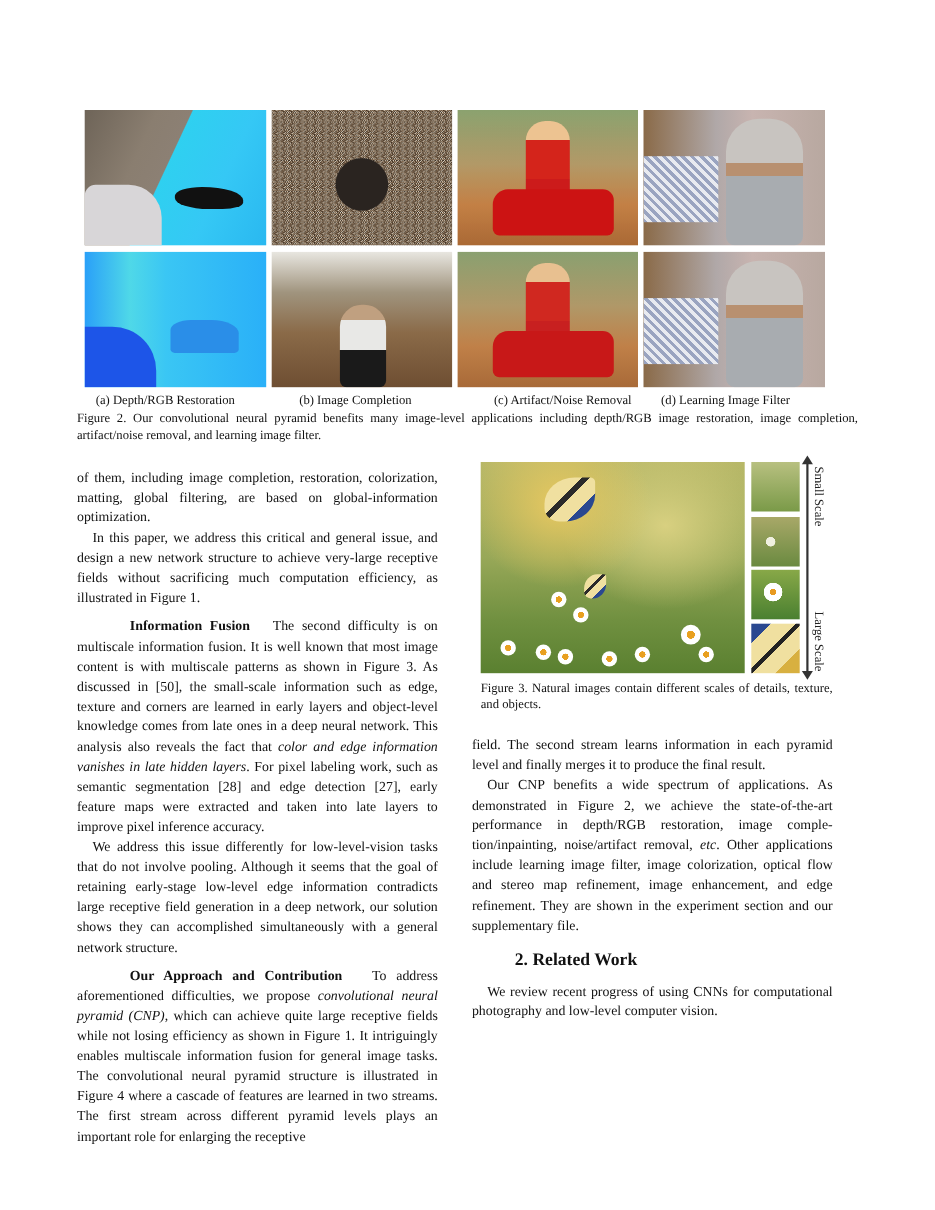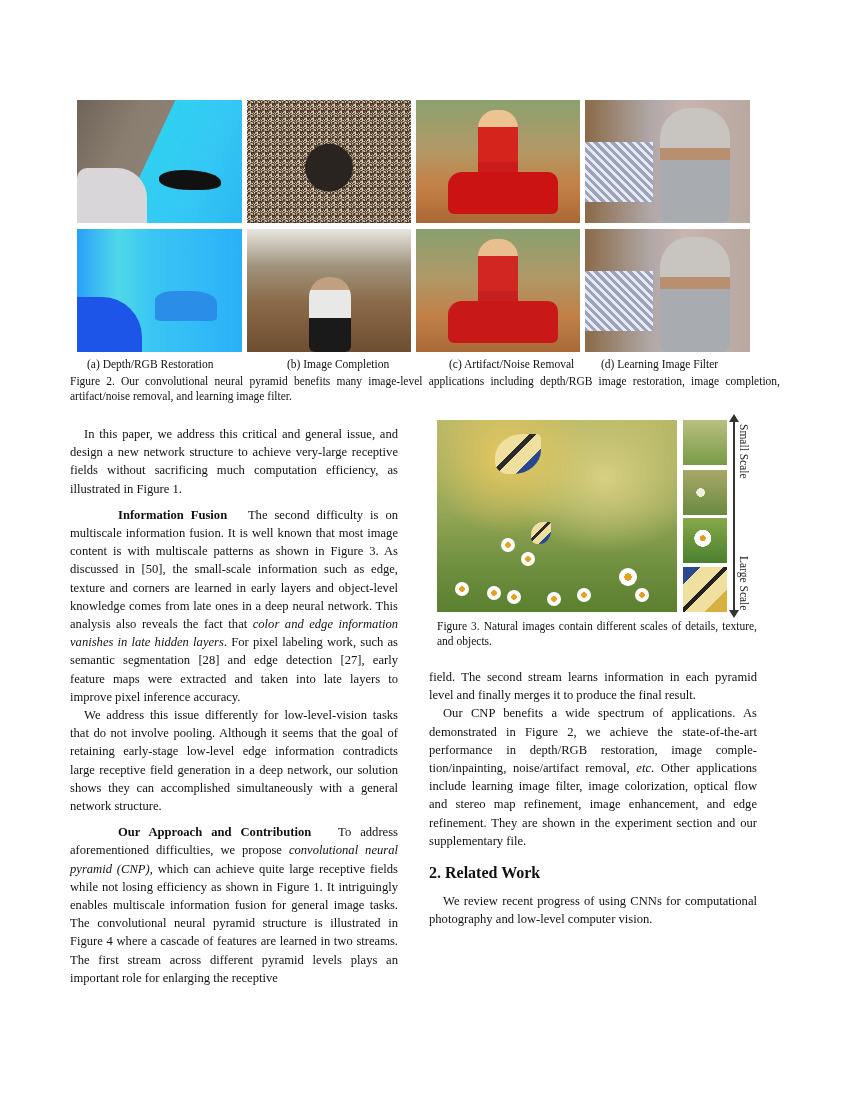--- a/index.html
+++ b/index.html
@@ -83,21 +83,21 @@
   <div class="img boy" style="left:416px;top:229px;width:164px;height:123px;">
       <div class="kid"></div>
       <div class="car"></div>
     </div>
   <div class="img woman" style="left:585px;top:229px;width:165px;height:123px;filter:blur(0.4px);">
       <div class="table"></div>
       <div class="person"></div>
     </div>
 
   <span class="subcap" style="left:87px;">(a) Depth/RGB Restoration</span>
-  <span class="subcap" style="left:287px;">(b) Image Completion</span>
+  <span class="subcap" style="left:272px;">(b) Image Completion</span>
   <span class="subcap" style="left:429px;padding-left:20px;">(c) Artifact/Noise Removal</span>
   <span class="subcap" style="left:601px;">(d) Learning Image Filter</span>
 
   <div class="abs caption" style="left:70px;top:374px;width:710px;">Figure 2. Our convolutional neural pyramid benefits many image-level applications including depth/RGB image restoration, image com­pletion, artifact/noise removal, and learning image filter.</div>
 </div>
 
 <div>
   <div class="img meadow" style="left:437px;top:420px;width:240px;height:192px;">
     <div class="butterfly" style="left:58px;top:14px;"></div>
     <div class="butterfly" style="left:94px;top:102px;width:20px;height:22px;"></div>
@@ -115,24 +115,25 @@
   <div class="tile t2" style="left:683px;top:470px;height:45px;"></div>
   <div class="tile t3" style="left:683px;top:518px;height:45px;"></div>
   <div class="tile t4" style="left:683px;top:567px;height:45px;"></div>
   <div class="scale-arrow"></div>
   <span class="vlabel" style="left:738px;top:424px;">Small Scale</span>
   <span class="vlabel" style="left:738px;top:556px;">Large Scale</span>
   <div class="abs caption" style="left:437px;top:619px;width:320px;">Figure 3. Natural images contain different scales of details, tex­ture, and objects.</div>
 </div>
 
 <div class="col" style="left:70px;top:425px;">
+  <p>of them, including image completion, restoration, col­orization, matting, global filtering, are based on global-information optimization.</p>
   <p class="ind">In this paper, we address this critical and general issue, and design a new network structure to achieve very-large receptive fields without sacrificing much computation effi­ciency, as illustrated in Figure 1.</p>
   <p class="gap"><span class="runin">Information Fusion</span>&nbsp;&nbsp; <span>The second difficulty is on multi­scale information fusion. It is well known that most image content is with multiscale patterns as shown in Figure 3. As discussed in [50], the small-scale information such as edge, texture and corners are learned in early layers and object-level knowledge comes from late ones in a deep neural net­work. This analysis also reveals the fact that </span><em>color and edge information vanishes in late hidden layers</em><span>. For pixel la­beling work, such as semantic segmentation [28] and edge detection [27], early feature maps were extracted and taken into late layers to improve pixel inference accuracy.</span></p>
   <p class="ind">We address this issue differently for low-level-vision tasks that do not involve pooling. Although it seems that the goal of retaining early-stage low-level edge information contradicts large receptive field generation in a deep net­work, our solution shows they can accomplished simultane­ously with a general network structure.</p>
   <p class="gap"><span class="runin">Our Approach and Contribution</span>&nbsp;&nbsp; <span>To address aforemen­tioned difficulties, we propose </span><em>convolutional neural pyra­mid (CNP)</em><span>, which can achieve quite large receptive fields while not losing efficiency as shown in Figure 1. It intrigu­ingly enables multiscale information fusion for general im­age tasks. The convolutional neural pyramid structure is il­lustrated in Figure 4 where a cascade of features are learned in two streams. The first stream across different pyramid levels plays an important role for enlarging the receptive</span></p>
 </div>
 
 <div class="col" style="left:429px;top:668px;">
   <p>field. The second stream learns information in each pyra­mid level and finally merges it to produce the final result.</p>
   <p class="ind"><span>Our CNP benefits a wide spectrum of applications. As demonstrated in Figure 2, we achieve the state-of-the-art performance in depth/RGB restoration, image comple­tion/inpainting, noise/artifact removal, </span><em>etc</em><span>. Other applica­tions include learning image filter, image colorization, op­tical flow and stereo map refinement, image enhancement, and edge refinement. They are shown in the experiment section and our supplementary file.</span></p>
-  <h2 style="margin-top:14px;margin-bottom:10px;">2. Related Work</h2>
+  <h2 style="margin-top:14px;margin-bottom:10px;margin-left:39px;">2. Related Work</h2>
   <p class="ind">We review recent progress of using CNNs for computa­tional photography and low-level computer vision.</p>
 </div>
 
 </body></html>

